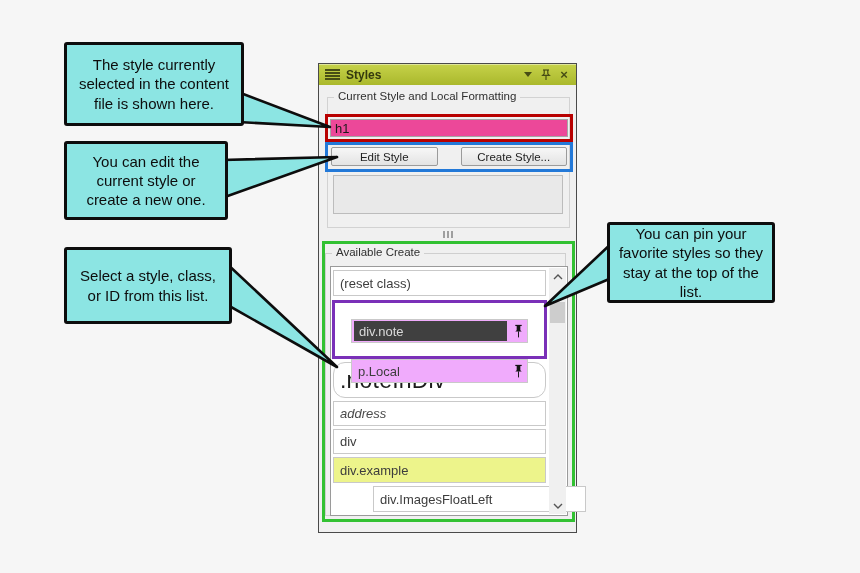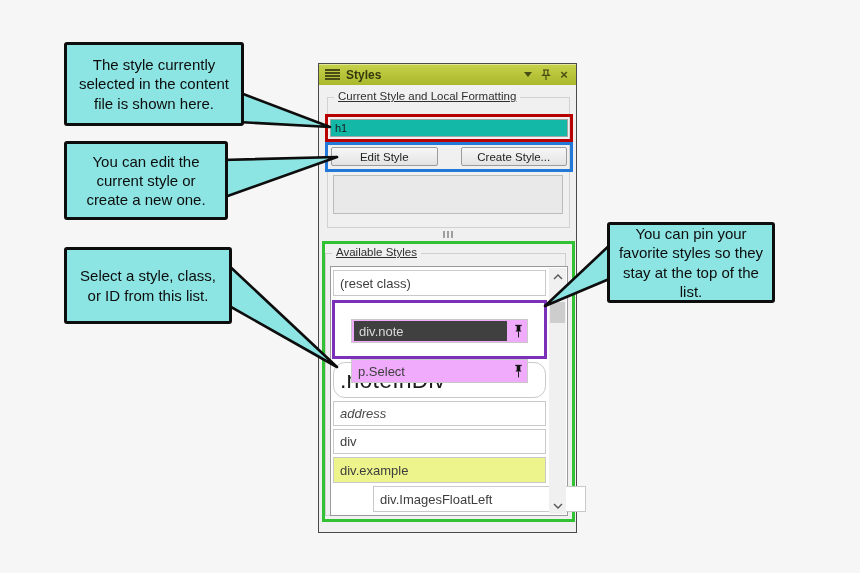--- a/index.html
+++ b/index.html
@@ -15,35 +15,35 @@
             box-shadow:inset 0 1px 0 rgba(255,255,255,.45);}
   .hamburger{width:15px;height:11px;display:flex;flex-direction:column;justify-content:space-between;margin:0 6px 0 2px;}
   .hamburger i{display:block;height:1.5px;background:#474d15;}
   .title-text{font-size:12px;font-weight:bold;color:#343a0e;flex:1;}
   .tb-btn{width:16px;height:16px;display:flex;align-items:center;justify-content:center;margin-left:2px;cursor:default;}
   .tb-arrow{width:0;height:0;border-left:4px solid transparent;border-right:4px solid transparent;border-top:5px solid #474d15;}
   .tb-close{font-size:13px;font-weight:bold;color:#474d15;line-height:1;}
 
   .groupbox{position:absolute;border:1px solid #d2d2d2;box-sizing:border-box;}
   .grouplabel{position:absolute;top:-8px;left:6px;background:#f0f0f0;padding:0 4px;
-              font-size:11.5px;color:#2f2f2f;white-space:nowrap;text-decoration:underline;}
+              font-size:11.5px;color:#2f2f2f;white-space:nowrap;}
   .fs1{left:8px;top:33px;width:243px;height:131px;}
   .fs2{left:6px;top:189px;width:241px;height:263px;border-color:#cfcfcf;}
 
   
   .ann{position:absolute;box-sizing:border-box;background:transparent;}
   .ann-red {left:6px; top:50px; width:248px;height:28px;border:3px solid var(--c-red,#b80000);}
   .ann-blue{left:6px; top:78px; width:248px;height:30px;border:3px solid var(--c-blue,#2379d8);}
   .ann-green{left:3px;top:177px;width:253px;height:281px;border:3px solid var(--c-green,#32c132);}
   .ann-purple{position:absolute;left:1px;top:33px;width:215px;height:59px;
               border:3px solid var(--c-purple,#7a30b8);box-sizing:border-box;z-index:3;}
 
   .style-input{position:absolute;left:11px;top:55px;width:238px;height:18px;
-               border:1px solid #a5a5a5;background:#14b8a6;font-family:"Liberation Sans",sans-serif;
-               font-size:11px;color:#1a1a1a;padding:0 4px;box-sizing:border-box;}
+               border:1px solid #a5a5a5;background:#ec4899;font-family:"Liberation Sans",sans-serif;
+               font-size:13px;color:#1a1a1a;padding:0 4px;box-sizing:border-box;}
   .btn-row{position:absolute;left:12px;top:83px;width:236px;height:20px;display:flex;gap:23px;}
   .btn{flex:1;height:19px;border:1px solid #9b9b9b;border-radius:2px;
        background:linear-gradient(#f7f7f7,#e3e3e3);font-family:"Liberation Sans",sans-serif;
        font-size:11.5px;color:#222;padding:0;}
   .preview{position:absolute;left:14px;top:111px;width:230px;height:39px;
            background:#e9e9e9;border:1px solid #bcbcbc;box-sizing:border-box;}
 
   .splitter{position:absolute;left:0;top:166px;width:100%;height:8px;display:flex;
             align-items:center;justify-content:center;gap:2px;}
   .splitter i{display:block;width:2px;height:7px;background:#9f9f9f;}
@@ -135,38 +135,38 @@
     <div class="preview"></div>
 
     <div class="splitter">
         <i></i>
         <i></i>
         <i></i>
       </div>
 
     <div class="ann ann-green"></div>
     <div class="groupbox fs2">
-      <span class="grouplabel">Available Styles</span>
+      <span class="grouplabel">Available Create</span>
     </div>
 
     <div class="list">
 
       <div class="row row-reset">(reset class)</div>
 
       <div class="ann-purple">
         <div class="prow">
           <span class="sel-fill">div.note</span>
           <svg class="pin" viewBox="0 0 10 14">
             <rect x="2" y="0.8" width="6" height="1.1"></rect>
             <path d="M3.3 1.9 v3.9 L2 6.9 h6 L6.7 5.8 V1.9 Z"></path>
             <rect x="4.55" y="6.9" width="0.9" height="5.6"></rect>
           </svg>
         </div>
         <div class="prow prow-plain">
-          <span>p.Select</span>
+          <span>p.Local</span>
           <span class="spacer"></span>
           <svg class="pin" viewBox="0 0 10 14">
             <rect x="2" y="0.8" width="6" height="1.1"></rect>
             <path d="M3.3 1.9 v3.9 L2 6.9 h6 L6.7 5.8 V1.9 Z"></path>
             <rect x="4.55" y="6.9" width="0.9" height="5.6"></rect>
           </svg>
         </div>
       </div>
 
       <div class="row row-large">.noteInDiv</div>

